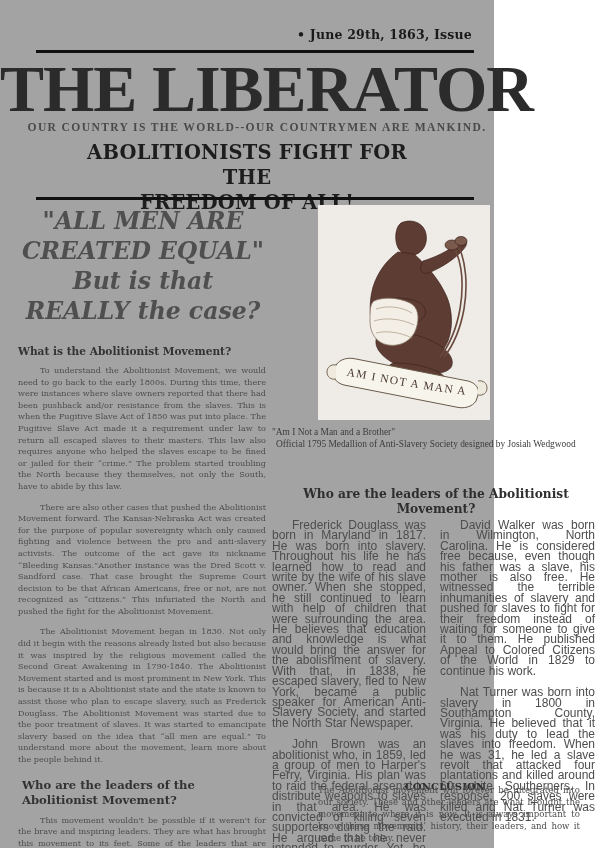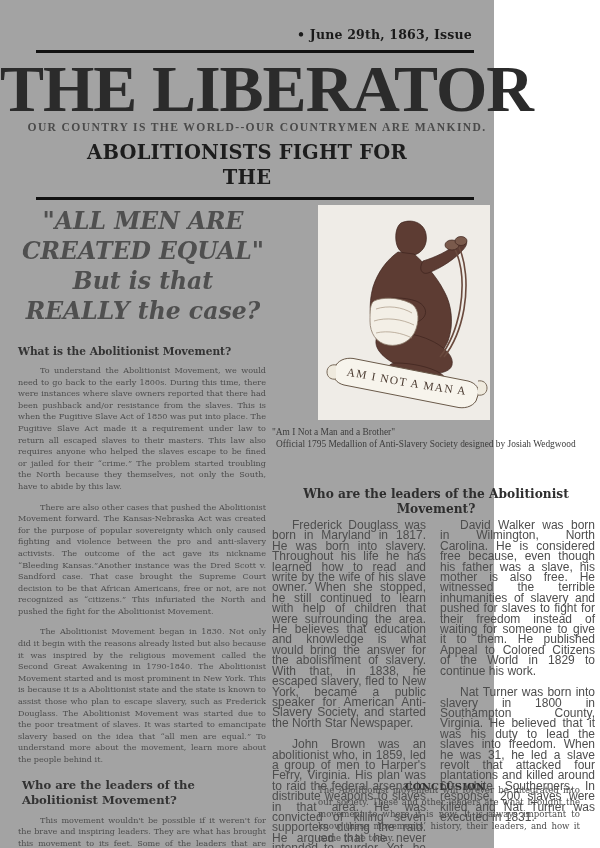--- a/index.html
+++ b/index.html
@@ -234,20 +234,21 @@
 <body>
 
 <div class="page">
 
   <div class="issue-line">• June 29th, 1863, Issue</div>
   <div class="rule-top"></div>
   <div class="masthead-title">THE LIBERATOR</div>
   <div class="masthead-motto">OUR COUNTRY IS THE WORLD--OUR COUNTRYMEN ARE MANKIND.</div>
   <div class="masthead-deck">
     <span>ABOLITIONISTS FIGHT FOR THE</span><br>
+    <span>FREEDOM OF ALL!</span>
   </div>
   <div class="rule-second"></div>
 
   <div class="pullquote">
     <span class="l1">"ALL MEN ARE</span>
     <span class="l2">CREATED EQUAL"</span>
     <span class="l3">But is that</span>
     <span class="l4">REALLY the case?</span>
   </div>
 

